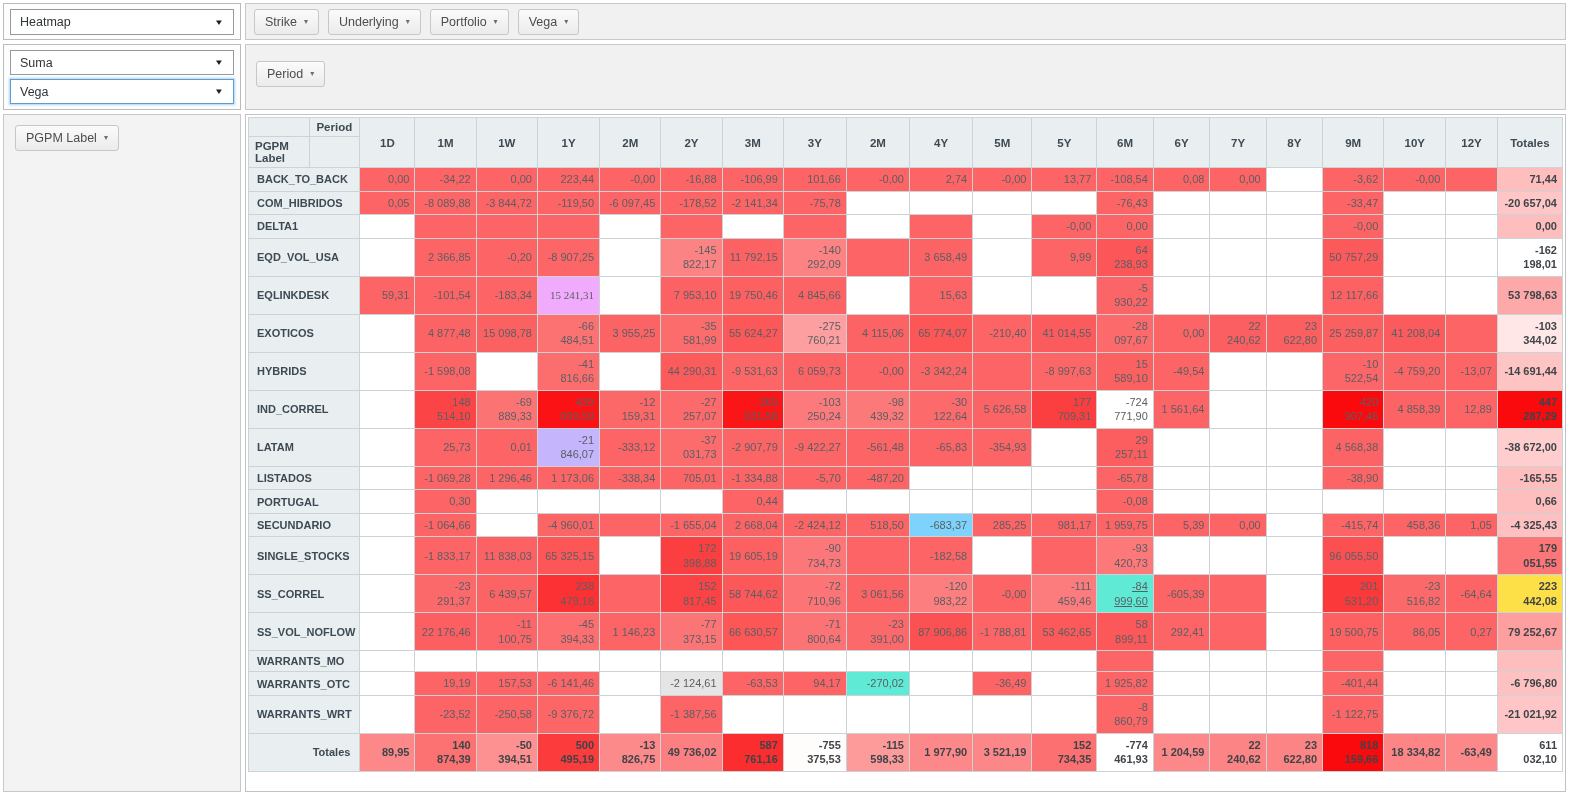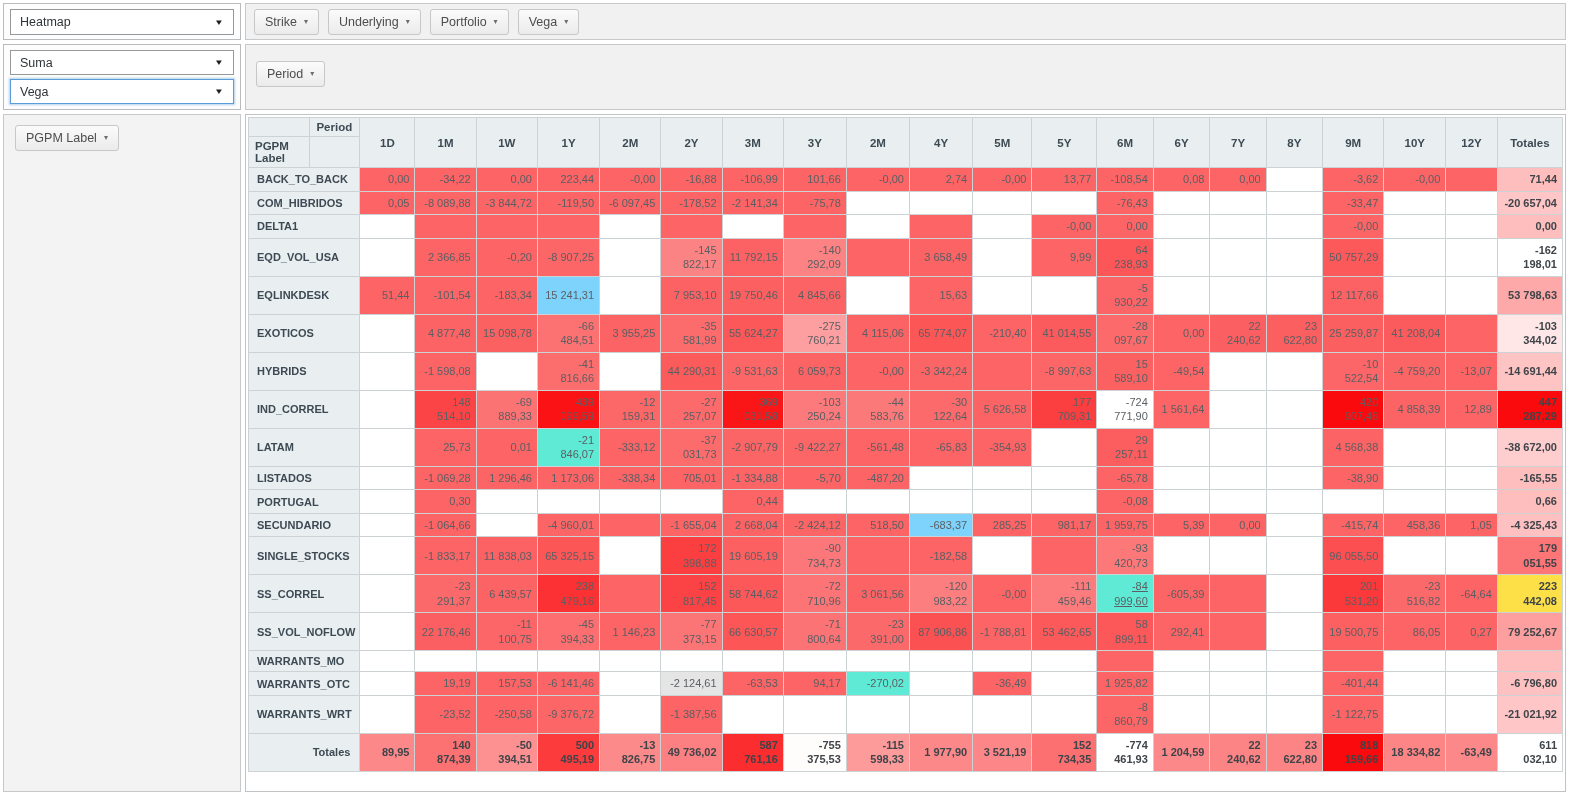--- a/index.html
+++ b/index.html
@@ -262,24 +262,24 @@
               <td class="val" style="background: rgb(255, 255, 255);"></td>
               <td class="val" style="background: rgb(255, 255, 255);"></td>
               <td class="val" style="background: rgb(255, 255, 255);"></td>
               <td class="val" style="background: rgb(252, 89, 91);">50 757,29</td>
               <td class="val" style="background: rgb(255, 255, 255);"></td>
               <td class="val" style="background: rgb(255, 255, 255);"></td>
               <td class="val tot" style="background: rgb(255, 255, 255);">-162 198,01</td>
             </tr>
             <tr>
               <td class="rowlabel" colspan="2">EQLINKDESK</td>
-              <td class="val" style="background: rgb(252, 100, 101);">51,44</td>
+              <td class="val" style="background: rgb(252, 100, 101);">59,31</td>
               <td class="val" style="background: rgb(252, 100, 101);">-101,54</td>
               <td class="val" style="background: rgb(252, 100, 101);">-183,34</td>
-              <td class="val" style="background: #7dd3fc;">15 241,31</td>
+              <td class="val" style="background: #f0abfc; font-family: Liberation Serif, serif;">15 241,31</td>
               <td class="val" style="background: rgb(255, 255, 255);"></td>
               <td class="val" style="background: rgb(252, 98, 100);">7 953,10</td>
               <td class="val" style="background: rgb(252, 96, 97);">19 750,46</td>
               <td class="val" style="background: rgb(252, 99, 100);">4 845,66</td>
               <td class="val" style="background: rgb(255, 255, 255);"></td>
               <td class="val" style="background: rgb(252, 100, 101);">15,63</td>
               <td class="val" style="background: rgb(255, 255, 255);"></td>
               <td class="val" style="background: rgb(255, 255, 255);"></td>
               <td class="val" style="background: rgb(252, 101, 103);">-5 930,22</td>
               <td class="val" style="background: rgb(255, 255, 255);"></td>
@@ -339,39 +339,39 @@
             <tr>
               <td class="rowlabel" colspan="2">IND_CORREL</td>
               <td class="val" style="background: rgb(255, 255, 255);"></td>
               <td class="val" style="background: rgb(251, 68, 70);">148 514,10</td>
               <td class="val" style="background: rgb(252, 115, 116);">-69 889,33</td>
               <td class="val" style="background: rgb(250, 18, 20);">439 099,59</td>
               <td class="val" style="background: rgb(252, 103, 104);">-12 159,31</td>
               <td class="val" style="background: rgb(252, 106, 107);">-27 257,07</td>
               <td class="val" style="background: rgb(250, 21, 23);">369 031,58</td>
               <td class="val" style="background: rgb(252, 122, 123);">-103 250,24</td>
-              <td class="val" style="background: rgb(252, 121, 122);">-44 583,76</td>
+              <td class="val" style="background: rgb(252, 121, 122);">-98 439,32</td>
               <td class="val" style="background: rgb(252, 106, 108);">-30 122,64</td>
               <td class="val" style="background: rgb(252, 99, 100);">5 626,58</td>
               <td class="val" style="background: rgb(251, 62, 64);">177 709,31</td>
               <td class="val" style="background: rgb(255, 255, 255);">-724 771,90</td>
               <td class="val" style="background: rgb(252, 100, 101);">1 561,64</td>
               <td class="val" style="background: rgb(255, 255, 255);"></td>
               <td class="val" style="background: rgb(255, 255, 255);"></td>
               <td class="val" style="background: rgb(250, 10, 12);">420 907,46</td>
               <td class="val" style="background: rgb(252, 99, 100);">4 858,39</td>
               <td class="val" style="background: rgb(252, 100, 101);">12,89</td>
               <td class="val tot" style="background: rgb(250, 10, 12);">447 287,29</td>
             </tr>
             <tr>
               <td class="rowlabel" colspan="2">LATAM</td>
               <td class="val" style="background: rgb(255, 255, 255);"></td>
               <td class="val" style="background: rgb(252, 100, 101);">25,73</td>
               <td class="val" style="background: rgb(252, 100, 101);">0,01</td>
-              <td class="val" style="background: #5eead4;">-21 846,07</td>
+              <td class="val" style="background: #c4b5fd;">-21 846,07</td>
               <td class="val" style="background: rgb(252, 100, 101);">-333,12</td>
               <td class="val" style="background: rgb(252, 108, 109);">-37 031,73</td>
               <td class="val" style="background: rgb(252, 101, 102);">-2 907,79</td>
               <td class="val" style="background: rgb(252, 102, 103);">-9 422,27</td>
               <td class="val" style="background: rgb(252, 100, 101);">-561,48</td>
               <td class="val" style="background: rgb(252, 100, 101);">-65,83</td>
               <td class="val" style="background: rgb(252, 100, 101);">-354,93</td>
               <td class="val" style="background: rgb(255, 255, 255);"></td>
               <td class="val" style="background: rgb(252, 94, 95);">29 257,11</td>
               <td class="val" style="background: rgb(255, 255, 255);"></td>

